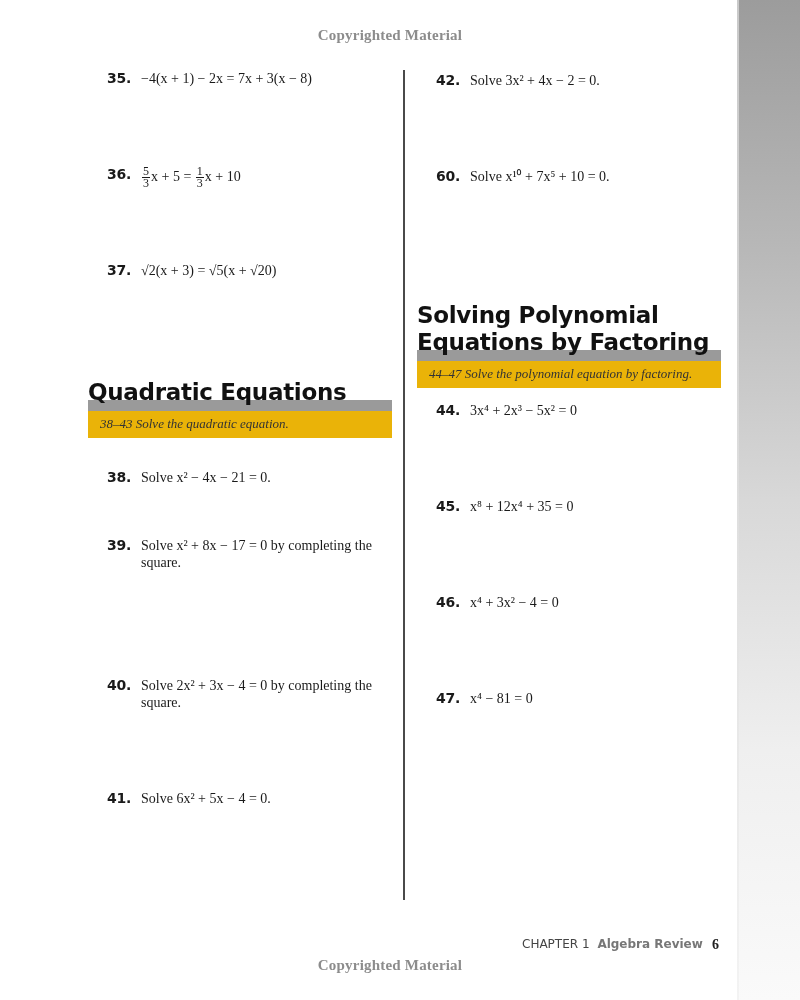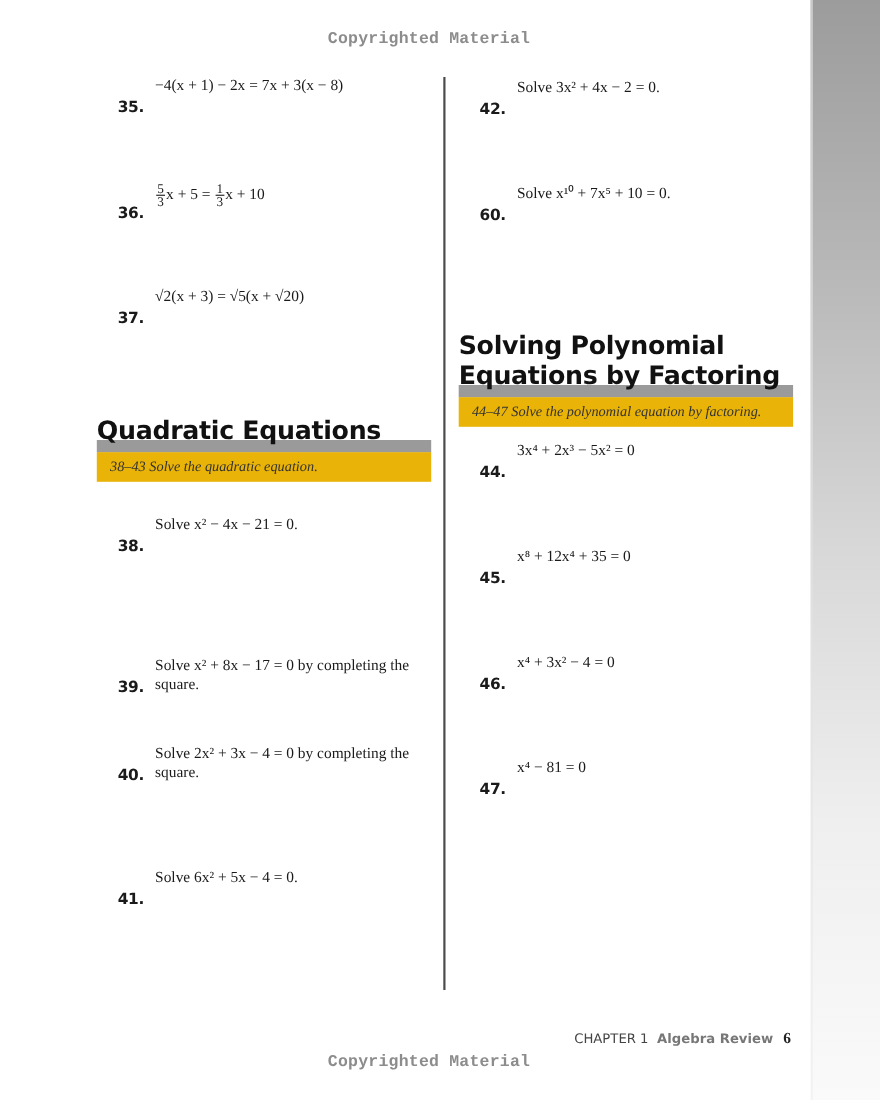--- a/index.html
+++ b/index.html
@@ -12,36 +12,36 @@
   .edge-shade {
     position: absolute; left: 737px; top: 0; width: 63px; height: 1000px;
     background: linear-gradient(to bottom, #9c9c9c 0%, #b8b8b8 25%, #d8d8d8 50%, #efefef 75%, #fafafa 100%);
   }
   .edge-shade::before {
     content: ""; position: absolute; left: 0; top: 0; width: 2px; height: 100%;
     background: linear-gradient(to bottom, #c9c9c9, #f3f3f3);
   }
   .watermark {
     position: absolute; left: 0; width: 780px; text-align: center;
-    font-family: Liberation Mono, monospace; font-size: 15px; font-weight: bold;
+    font-family: Liberation Serif, serif; font-size: 15px; font-weight: bold;
     color: #8c8c8c; letter-spacing: 0.2px;
   }
   .wm-top { top: 27px; }
   .wm-bottom { top: 957px; }
   .divider {
     position: absolute; left: 403px; top: 70px; width: 1.5px; height: 830px;
     background: #4a4a4a;
   }
   .problem {
     position: absolute; display: flex; align-items: flex-start;
     font-size: 14px; line-height: 17px;
   }
   .problem .num {
     font-family: "DejaVu Sans", sans-serif; font-weight: bold; font-size: 14px;
-    width: 34px; flex: none; color: #1a1a1a; letter-spacing: -0.3px; margin-top: 20px;
+    width: 34px; flex: none; color: #1a1a1a; letter-spacing: -0.3px;
   }
   .problem .txt { width: 240px; }
   .frac {
     display: inline-flex; flex-direction: column; align-items: center;
     vertical-align: middle; font-size: 12px; line-height: 11px; margin: 0 1px;
   }
   .frac .n { border-bottom: 1px solid #1a1a1a; padding: 0 1px; }
   .section { position: absolute; }
   .section h2 {
     margin: 0; font-family: "DejaVu Sans", sans-serif; font-weight: bold;
@@ -99,21 +99,21 @@
   <h2>Quadratic Equations</h2>
   <div class="bar"></div>
   <div class="instr">38–43 Solve the quadratic equation.</div>
 </div>
 
 <div class="problem" style="left:107px; top:469px;">
   <span class="num">38.</span>
   <span class="txt">Solve x² − 4x − 21 = 0.</span>
 </div>
 
-<div class="problem" style="left:107px; top:597px;">
+<div class="problem" style="left:107px; top:537px;">
   <span class="num">39.</span>
   <span class="txt">Solve x² + 8x − 17 = 0 by completing the square.</span>
 </div>
 
 <div class="problem" style="left:107px; top:677px;">
   <span class="num">40.</span>
   <span class="txt">Solve 2x² + 3x − 4 = 0 by completing the square.</span>
 </div>
 
 <div class="problem" style="left:107px; top:790px;">

